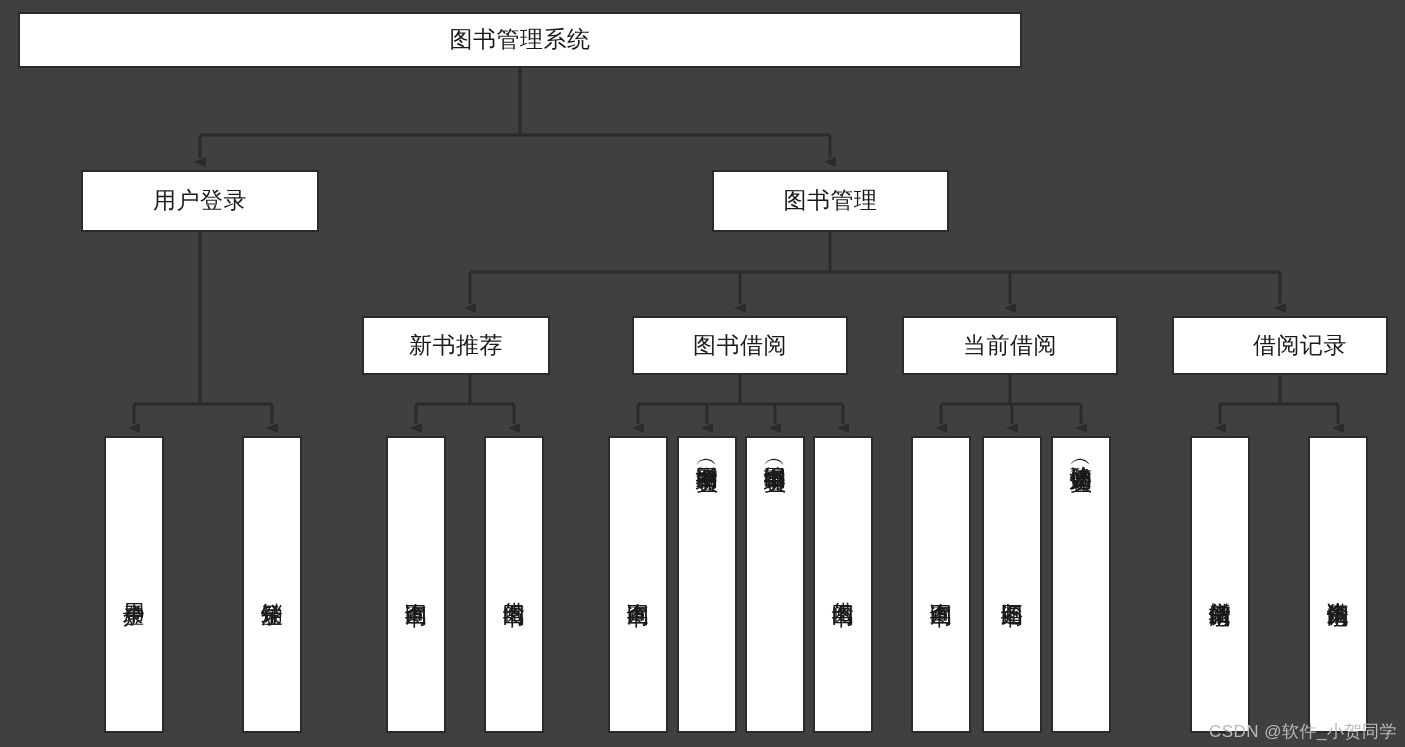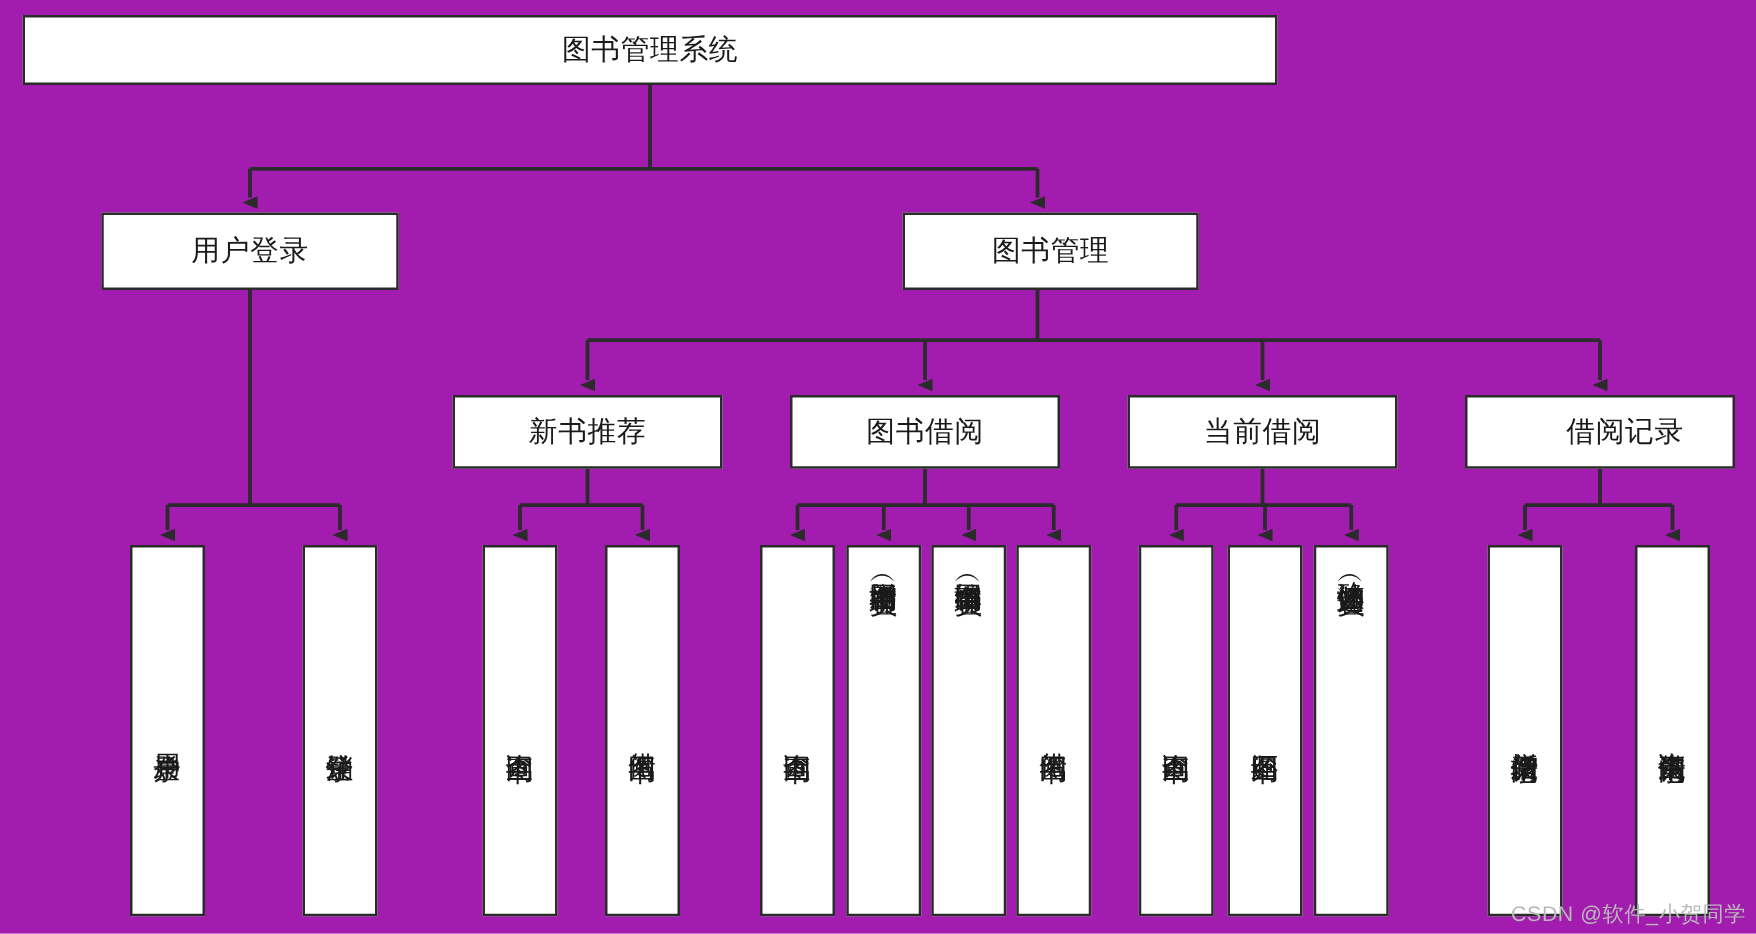--- a/index.html
+++ b/index.html
@@ -78,21 +78,21 @@
     font-size: 17px;
     color: #b9b9b9;
     z-index: 5;
     letter-spacing: 0.5px;
     user-select: none;
   }
 </style>
 </head>
 <body>
 
-<div id="diagram-root" style="background: #a21caf;">
+<div id="diagram-root" style="background: #404040;">
 
   <svg id="edges-layer" viewBox="0 0 1405 747" width="1405" height="747">
     <defs>
       <marker id="arrow" markerWidth="10" markerHeight="12" refX="1" refY="6" orient="auto" markerUnits="userSpaceOnUse">
         <path d="M0,0 L10,0 L5,12 z" fill="#2b2b2b"></path>
       </marker>
     </defs>
     <g stroke="#2b2b2b" stroke-width="3" fill="none">
 
       <path d="M520,68 L520,135"></path>
@@ -137,25 +137,25 @@
     </g>
   </svg>
 
   <div class="node horiz root" style="left: 18px; top: 12px; width: 1004px; height: 56px; border-color: rgb(43, 43, 43); background: rgb(255, 255, 255); color: rgb(26, 26, 26);">
     <span class="node-label">图书管理系统</span>
   </div>
 
   <div class="node horiz" style="left: 81px; top: 170px; width: 238px; height: 62px; border-color: rgb(43, 43, 43); background: rgb(255, 255, 255); color: rgb(26, 26, 26);">
     <span class="node-label">用户登录</span>
   </div>
-  <div class="node horiz" style="left: 712px; top: 170px; width: 237px; height: 62px; border-color: rgb(43, 43, 43); background: rgb(255, 255, 255); color: rgb(26, 26, 26); margin-left: 10px;">
+  <div class="node horiz" style="left: 712px; top: 170px; width: 237px; height: 62px; border-color: rgb(43, 43, 43); background: rgb(255, 255, 255); color: rgb(26, 26, 26);">
     <span class="node-label">图书管理</span>
   </div>
 
-  <div class="node horiz" style="left: 362px; top: 316px; width: 216px; height: 59px; border-color: rgb(43, 43, 43); background: rgb(255, 255, 255); color: rgb(26, 26, 26);">
+  <div class="node horiz" style="left: 362px; top: 316px; width: 188px; height: 59px; border-color: rgb(43, 43, 43); background: rgb(255, 255, 255); color: rgb(26, 26, 26);">
     <span class="node-label">新书推荐</span>
   </div>
   <div class="node horiz" style="left: 902px; top: 316px; width: 216px; height: 59px; border-color: rgb(43, 43, 43); background: rgb(255, 255, 255); color: rgb(26, 26, 26);">
     <span class="node-label">当前借阅</span>
   </div>
   <div class="node horiz" style="left: 632px; top: 316px; width: 216px; height: 59px; border-color: rgb(43, 43, 43); background: rgb(255, 255, 255); color: rgb(26, 26, 26);">
     <span class="node-label">图书借阅</span>
   </div>
   <div class="node horiz" style="left: 1172px; top: 316px; width: 216px; height: 59px; border-color: rgb(43, 43, 43); background: rgb(255, 255, 255); color: rgb(26, 26, 26); padding-left: 40px;">
     <span class="node-label">借阅记录</span>

